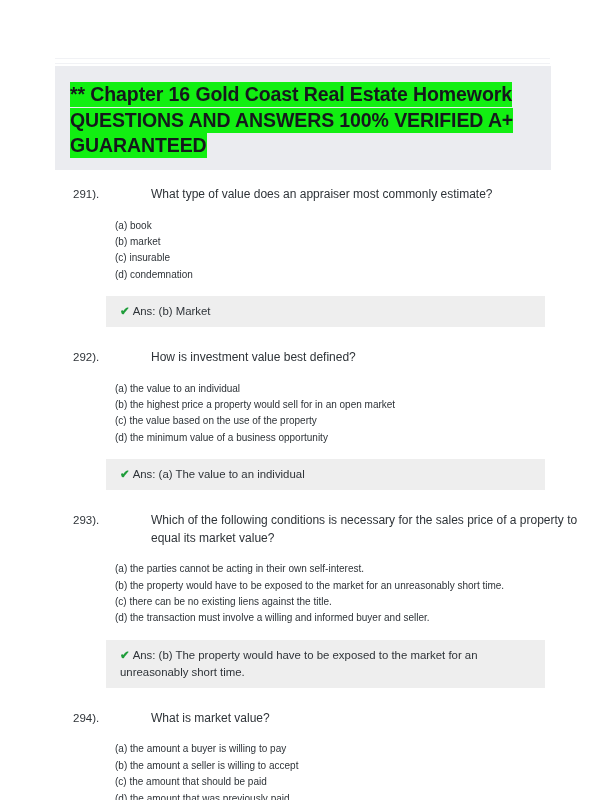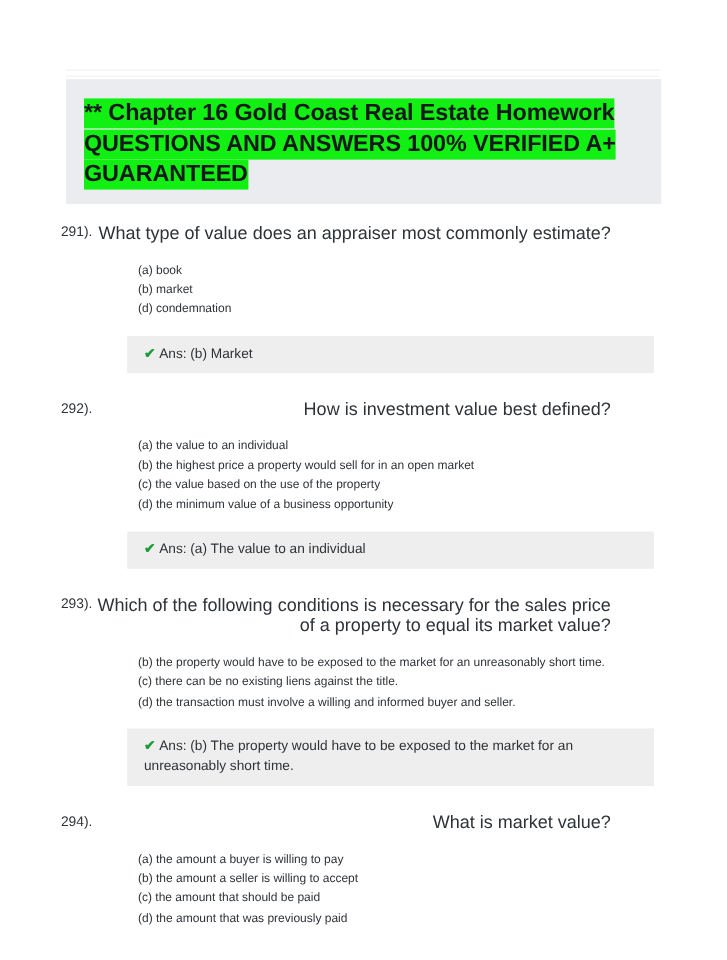--- a/index.html
+++ b/index.html
@@ -72,36 +72,36 @@
   }
 
   .qblock {
     position: relative;
     padding: 0 0 0 0;
   }
 
   .qhead {
     display: flex;
     align-items: flex-start;
-    padding-left: 35px;
-    text-align: right;
+    padding-left: 73px;
   }
   .qnum {
     width: 42px;
     flex: 0 0 42px;
     font-size: 11.5px;
     line-height: 17px;
     color: #2e3338;
   }
   .qtext {
     flex: 1 1 auto;
     max-width: 432px;
-    font-size: 15px;
+    font-size: 12px;
     line-height: 17.5px;
     color: #2e3338;
+    margin-left: 36px;
   }
 
   .options {
     margin-top: 14px;
     padding-left: 115px;
   }
   .option {
     font-size: 10px;
     line-height: 16.4px;
     color: #2e3338;
@@ -169,20 +169,21 @@
   <div class="content">
 
     <div class="qblock">
       <div class="qhead">
         <div class="qnum">291).</div>
         <div class="qtext">What type of value does an appraiser most commonly estimate?</div>
       </div>
       <div class="options">
         <div class="option">(a) book</div>
         <div class="option">(b) market</div>
+        <div class="option">(c) insurable</div>
         <div class="option">(d) condemnation</div>
       </div>
       <div class="ansbox">
         <div class="ansinner"><span class="check">✔</span><span>Ans: (b) Market</span></div>
       </div>
     </div>
 
     <div class="spacer-sm"></div>
 
     <div class="qblock">
@@ -202,20 +203,21 @@
     </div>
 
     <div class="spacer-sm"></div>
 
     <div class="qblock">
       <div class="qhead">
         <div class="qnum">293).</div>
         <div class="qtext">Which of the following conditions is necessary for the sales price of a property to equal its market value?</div>
       </div>
       <div class="options">
+        <div class="option">(a) the parties cannot be acting in their own self-interest.</div>
         <div class="option">(b) the property would have to be exposed to the market for an unreasonably short time.</div>
         <div class="option">(c) there can be no existing liens against the title.</div>
         <div class="option">(d) the transaction must involve a willing and informed buyer and seller.</div>
       </div>
       <div class="ansbox">
         <div class="ansinner"><span class="check">✔</span><span>Ans: (b) The property would have to be exposed to the market for an unreasonably short time.</span></div>
       </div>
     </div>
 
     <div class="spacer-sm"></div>

